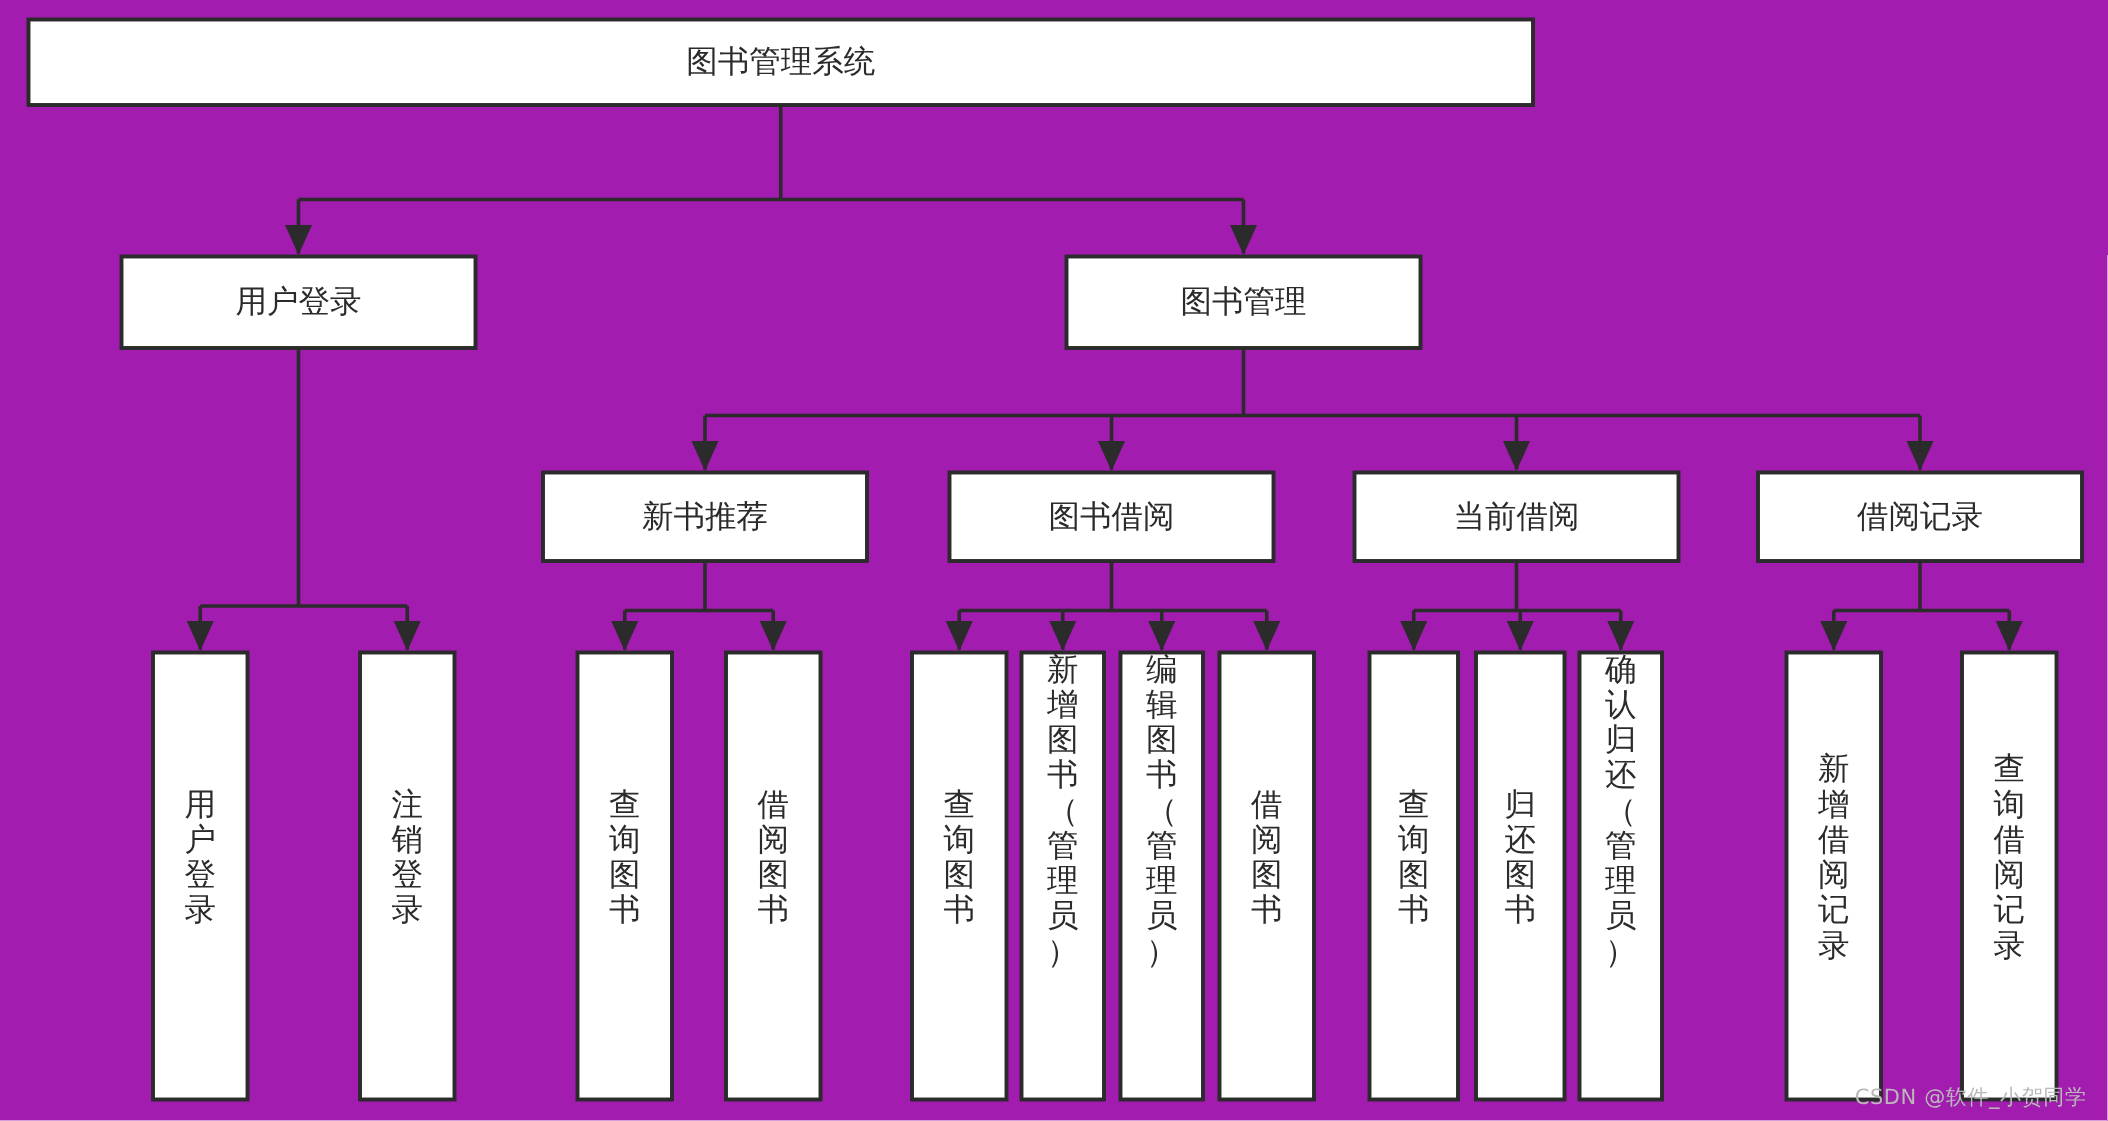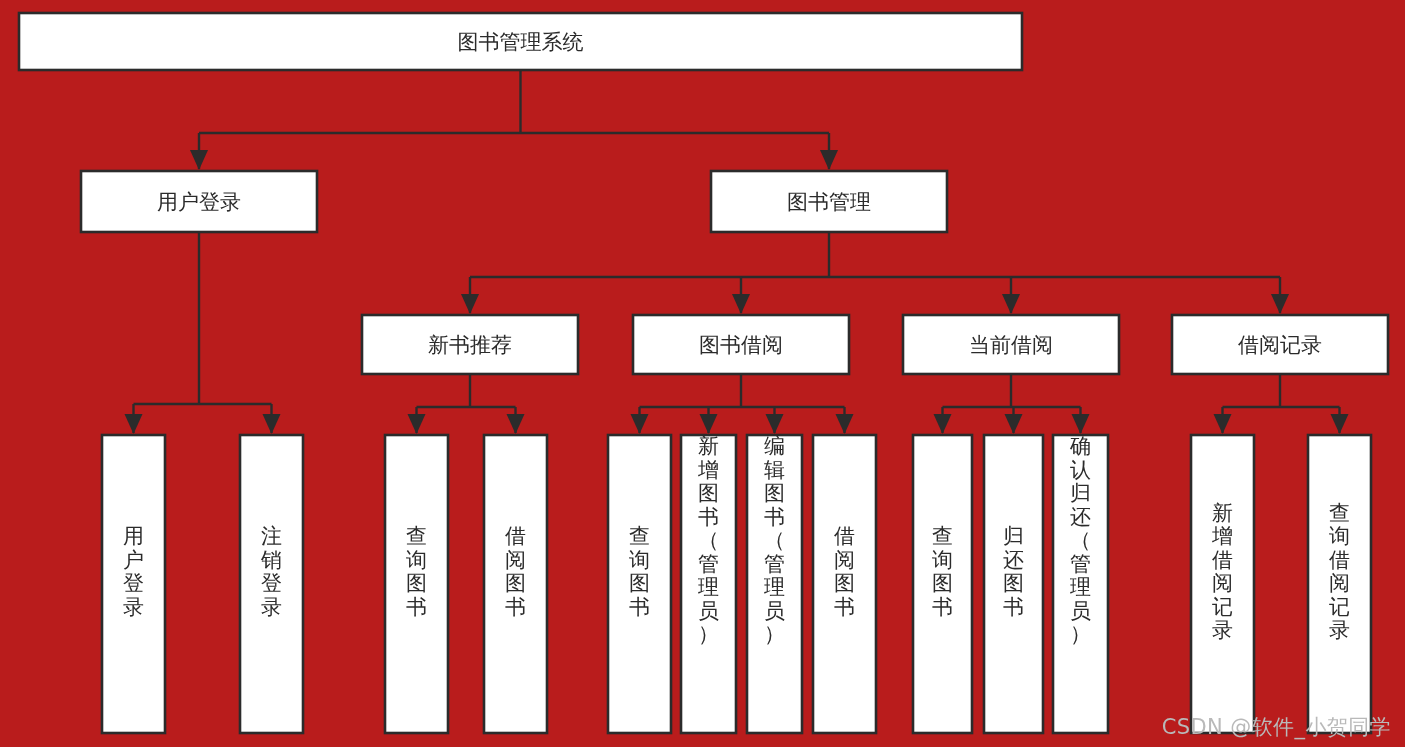--- a/index.html
+++ b/index.html
@@ -8,21 +8,21 @@
     padding: 0;
     background: #ffffff;
   }
   body {
     font-family: "DejaVu Sans", "Liberation Sans", sans-serif;
   }
   #diagram-root {
     position: relative;
     width: 1405px;
     height: 747px;
-    background: #b91c1c;
+    background: #a21caf;
     overflow: hidden;
   }
   svg.diagram-canvas {
     position: absolute;
     left: 0;
     top: 0;
     width: 1405px;
     height: 747px;
     display: block;
   }
@@ -52,21 +52,21 @@
     fill: #2b2b2b;
     font-family: "DejaVu Sans", "Liberation Sans", sans-serif;
     font-size: 21px;
     text-anchor: middle;
   }
   .watermark-text {
     position: absolute;
     right: 14px;
     bottom: 6px;
     color: #b9b9b9;
-    font-size: 21px;
+    font-size: 14px;
     font-family: "DejaVu Sans", "Liberation Sans", sans-serif;
     white-space: nowrap;
     letter-spacing: 0.4px;
     user-select: none;
     margin-left: 16px;
   }
 </style>
 </head>
 <body>
 

